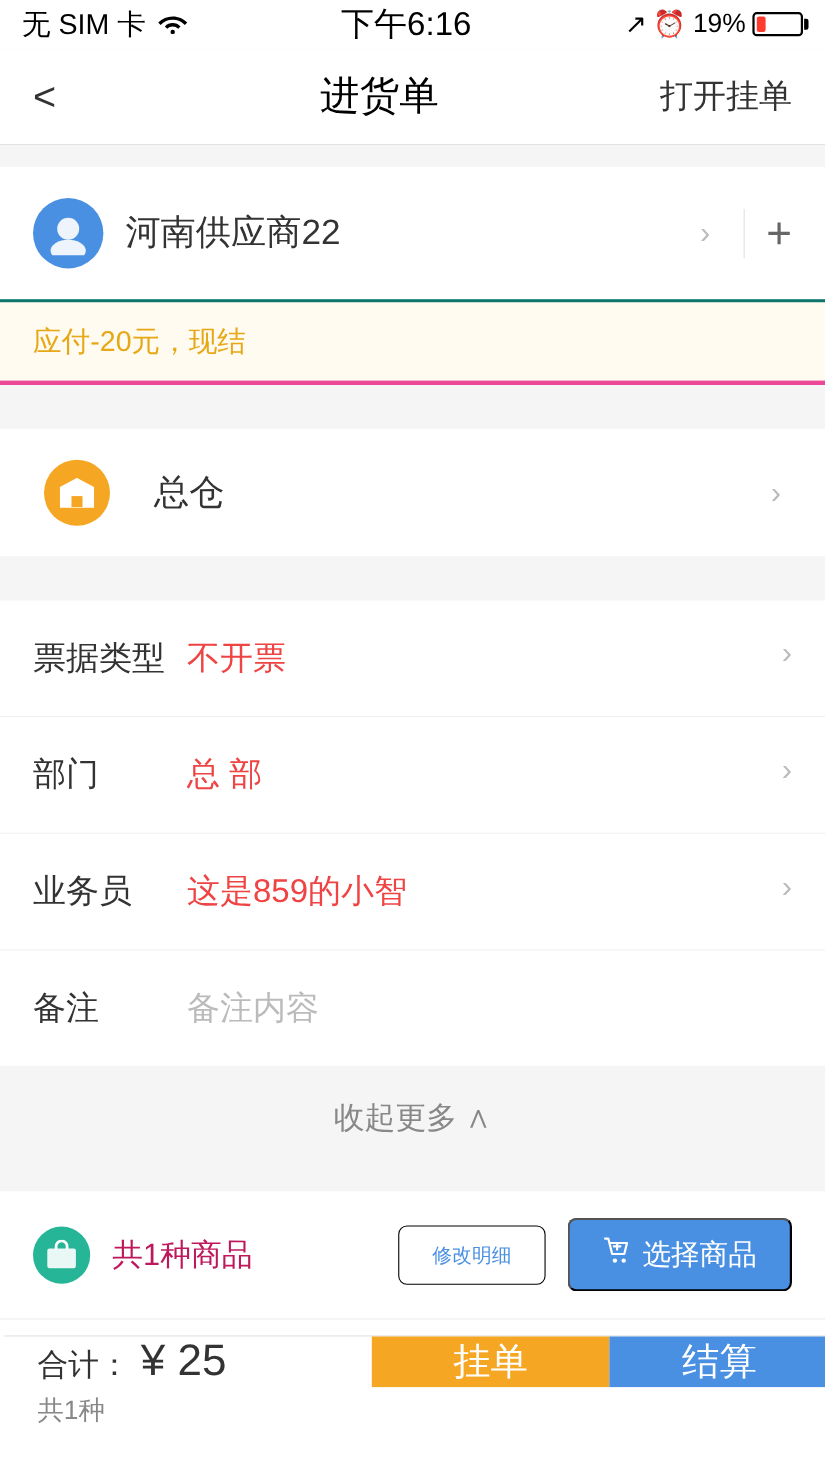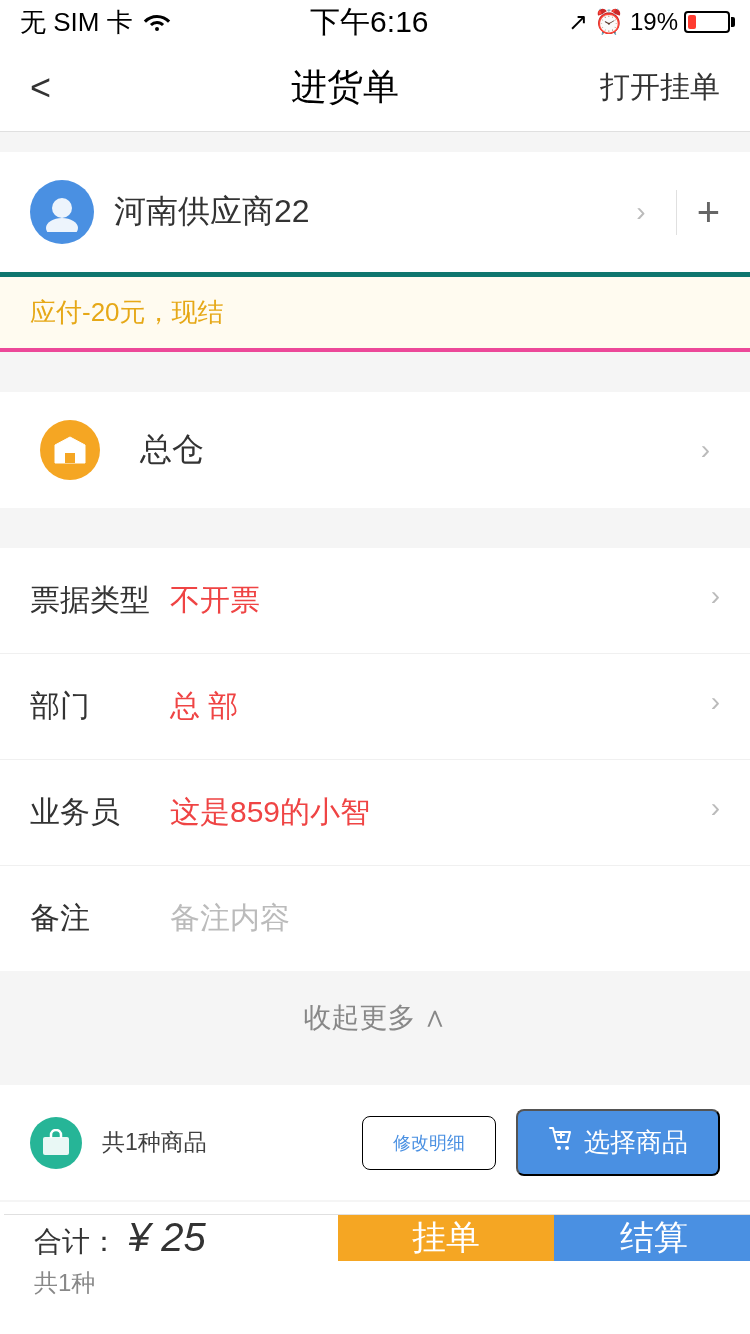--- a/index.html
+++ b/index.html
@@ -64,21 +64,21 @@
       background: #fff;
       margin-bottom: 0;
     }
 
     
     .supplier-row {
       background: #fff;
       display: flex;
       align-items: center;
       padding: 28px 30px;
-      border-bottom: 5px solid #0f766e;
+      border-bottom: 3px solid #0f766e;
     }
     .supplier-avatar {
       width: 64px; height: 64px; border-radius: 50%; background: #4a90e2;
       display: flex; align-items: center; justify-content: center;
       margin-right: 20px; flex-shrink: 0;
     }
     .supplier-avatar svg { width: 40px; height: 40px; }
     .supplier-name {
       flex: 1; font-size: 32px; color: #333;
     }
@@ -152,21 +152,21 @@
       align-items: center;
       padding: 24px 30px;
       gap: 20px;
     }
     .product-header-icon {
       width: 52px; height: 52px; border-radius: 50%; background: #26b597;
       display: flex; align-items: center; justify-content: center;
       flex-shrink: 0;
     }
     .product-count {
-      flex: 1; font-size: 23px; color: #404040;
+      flex: 1; font-size: 28px; color: #be185d;
     }
     .btn-edit {
       border: 1px solid #000000; color: #4a90e2; background: #fff;
       padding: 14px 30px; border-radius: 8px; font-size: 18px; cursor: pointer;
     }
     .btn-select {
       background: #4a90e2; color: #fff;
       padding: 14px 30px; border-radius: 8px; font-size: 26px; cursor: pointer;
       display: flex; align-items: center; gap: 10px;
     }
@@ -199,21 +199,21 @@
       height: 120px;
       background: #fff;
       display: flex;
       align-items: flex-start;
       border-top: 1px solid #e0e0e0;
     }
     .total-section {
       flex: 1; display: flex; flex-direction: column; justify-content: center; padding: 0 30px;
     }
     .total-label { font-size: 28px; color: #333; display: flex; align-items: baseline; gap: 10px; }
-    .total-amount { font-size: 40px; font-weight: 500; color: #333; font-style: italic; }
+    .total-amount { font-size: 40px; font-weight: 500; color: #333; }
     .total-count { font-size: 24px; color: #888; margin-top: 6px; }
     .btn-hang {
       width: 216px; background: #f5a623; color: #fff;
       font-size: 34px; display: flex; align-items: center; justify-content: center;
       cursor: pointer;
     }
     .btn-settle {
       width: 200px; background: #4a90e2; color: #fff;
       font-size: 34px; display: flex; align-items: center; justify-content: center;
       cursor: pointer;

